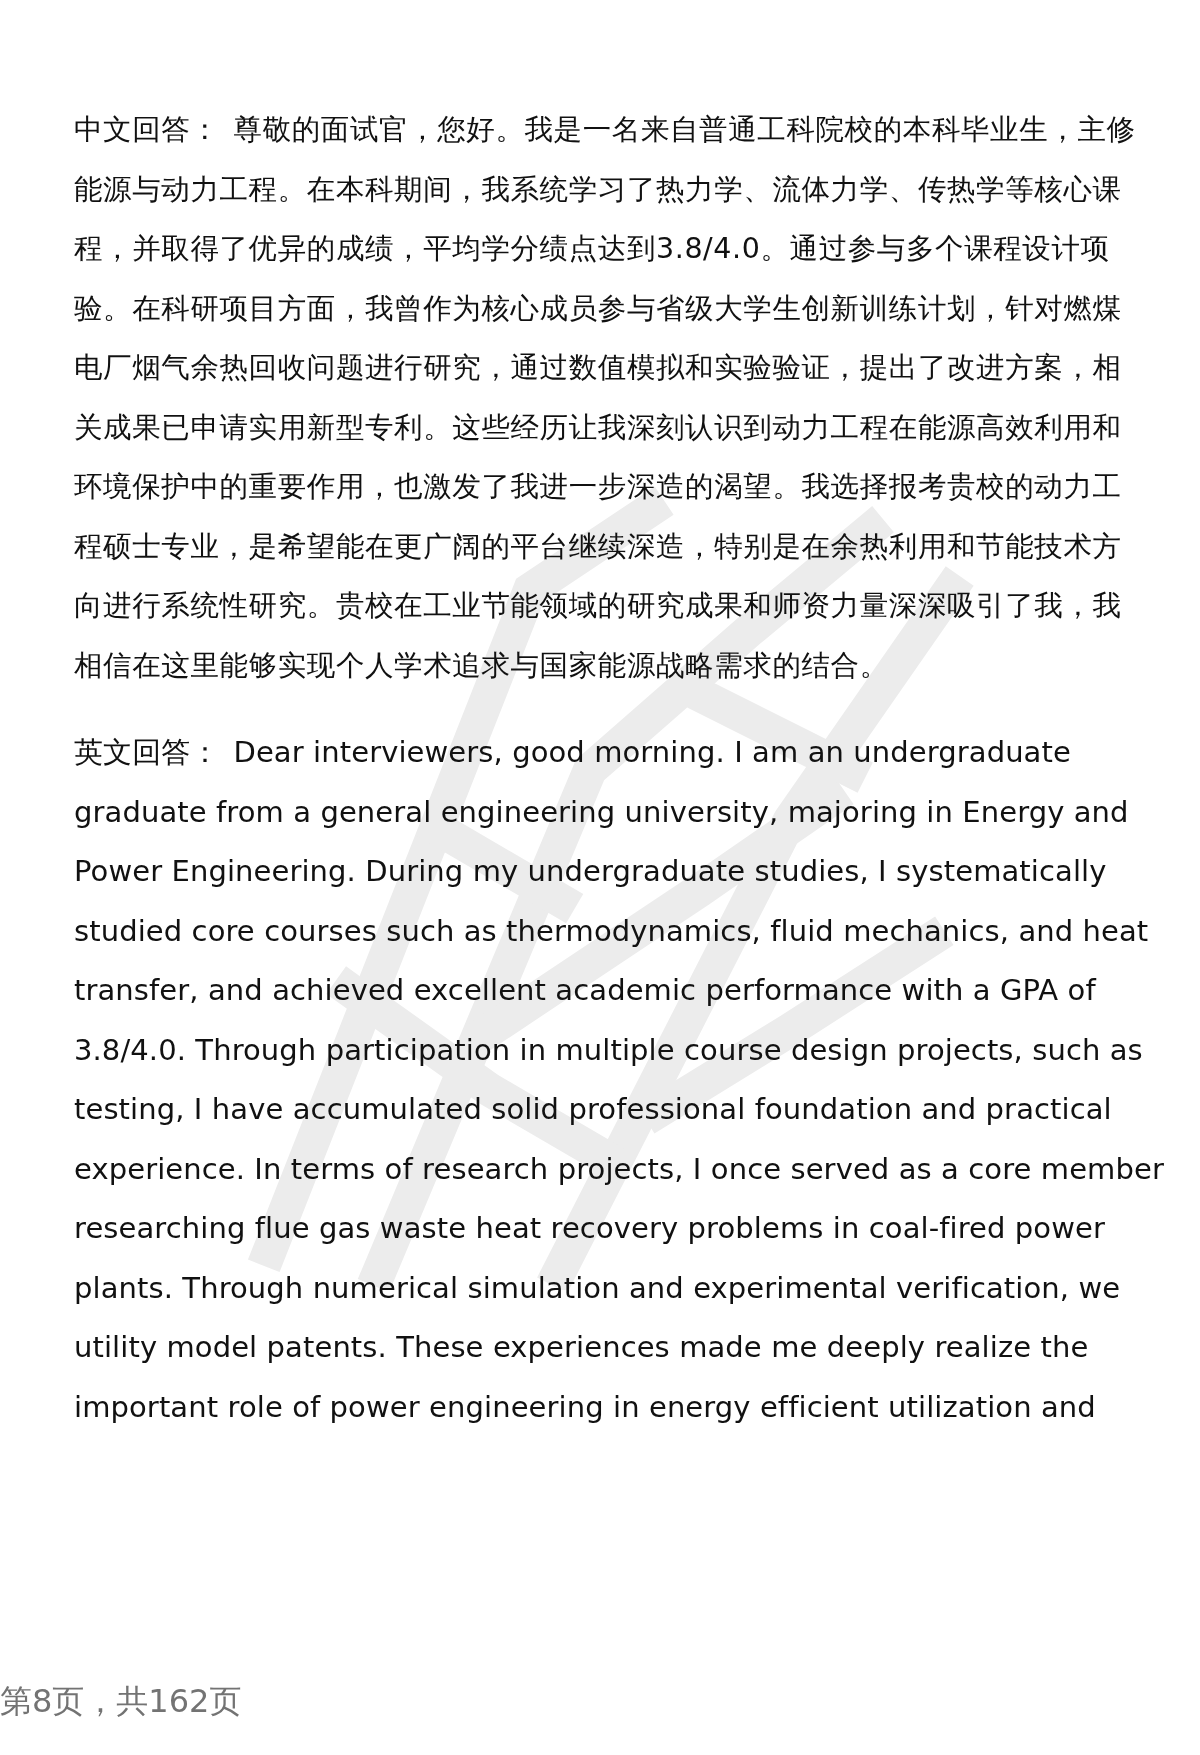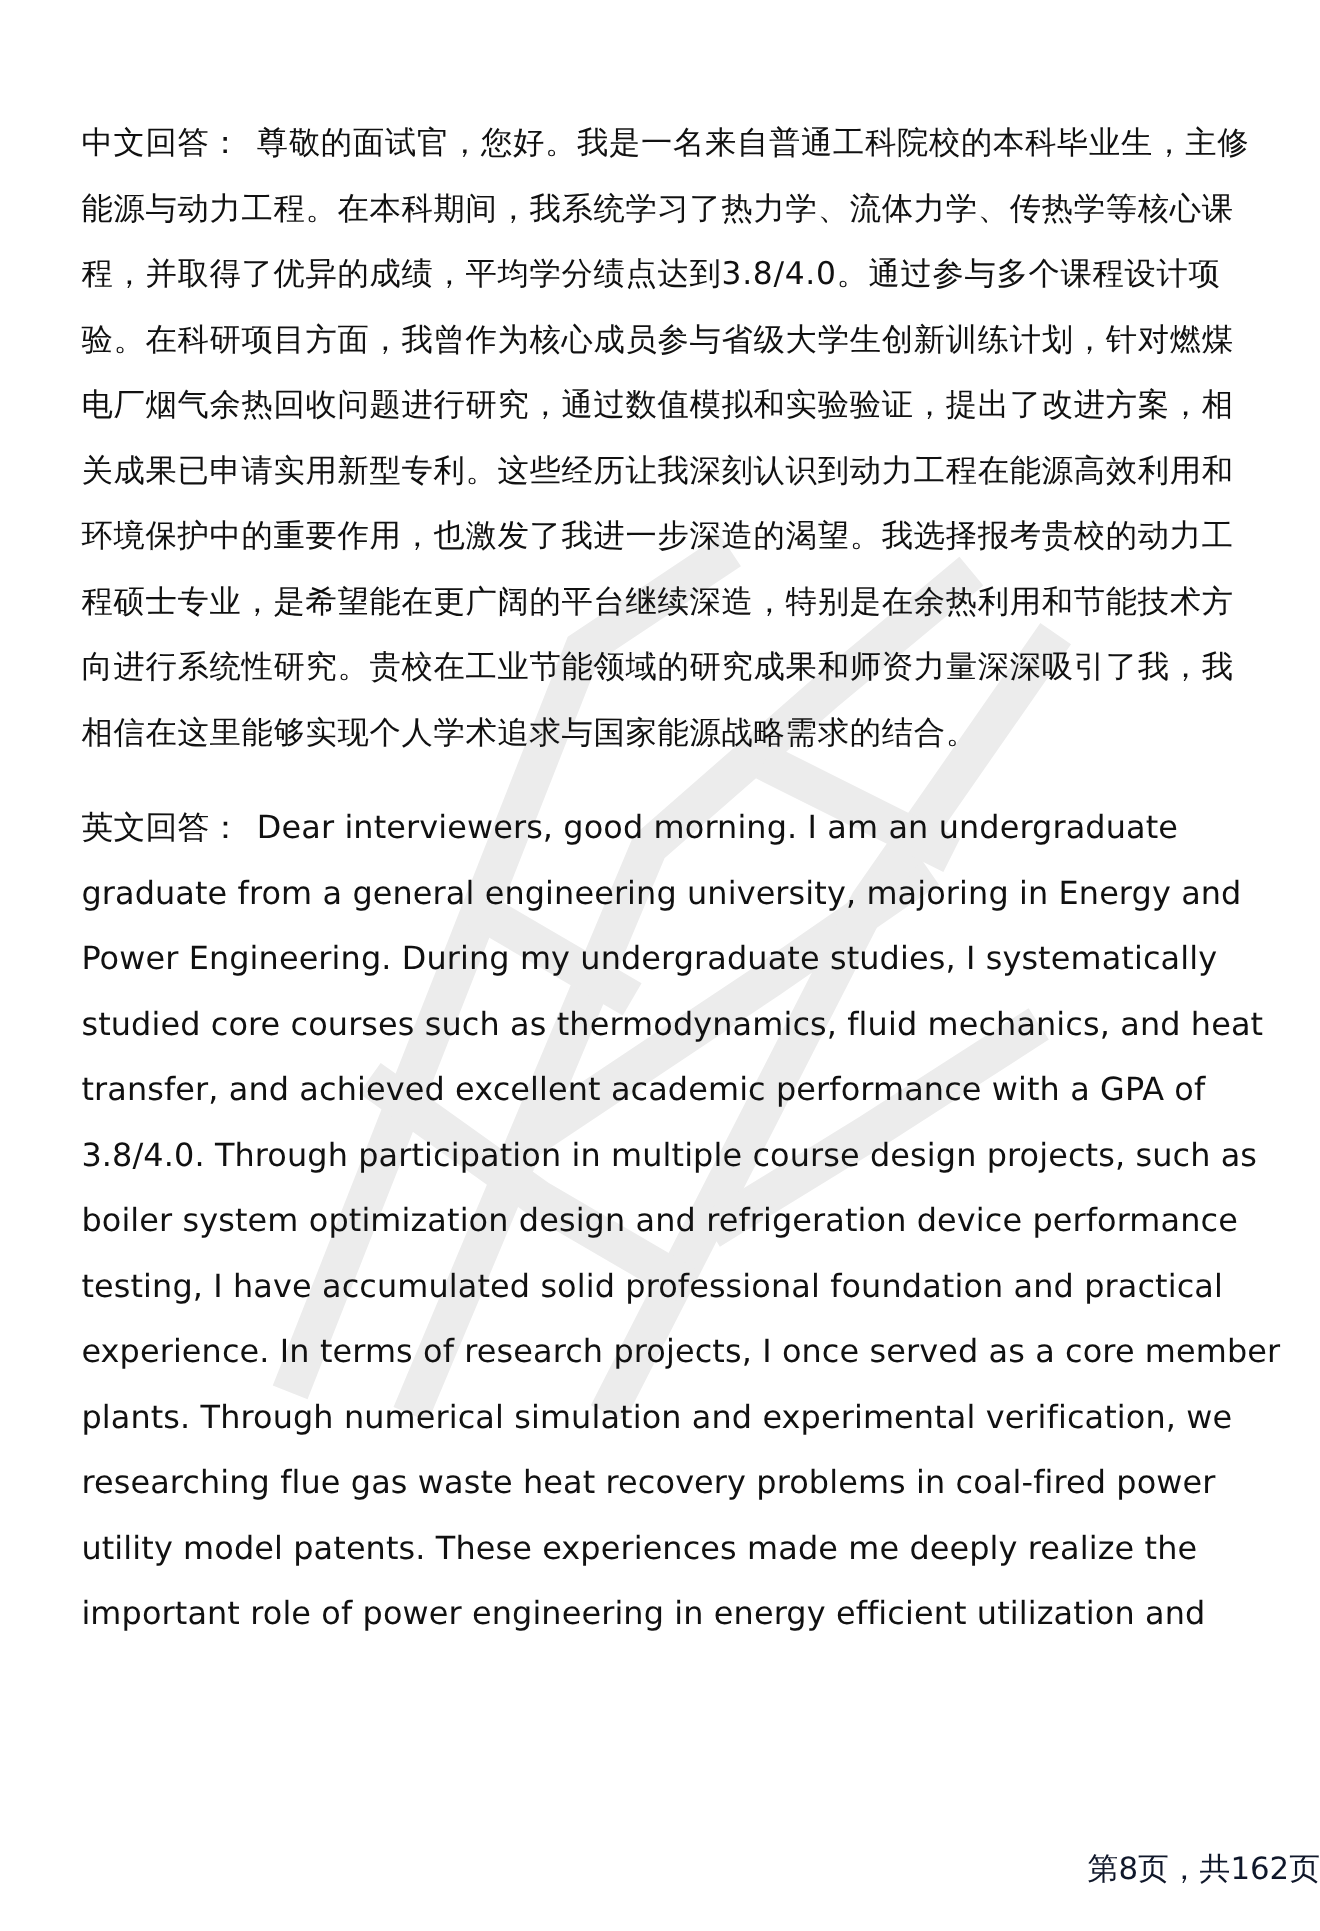--- a/index.html
+++ b/index.html
@@ -58,23 +58,23 @@
       height: 28px;
     }
     .label {
       margin-right: 14px;
     }
     .footer {
       position: absolute;
       left: 0;
       width: 1200px;
       top: 1680px;
-      text-align: right;
-      font-size: 28px;
-      color: #0f172a;
+      text-align: left;
+      font-size: 32px;
+      color: #737373;
       z-index: 1;
     }
   </style>
 </head>
 <body>
 
 <div class="page">
 
   <svg class="watermark" viewBox="0 0 760 820" xmlns="http://www.w3.org/2000/svg">
     <g fill="none" stroke="#ececec" stroke-width="34" stroke-linecap="square" stroke-linejoin="miter">
@@ -106,25 +106,24 @@
 
     <div class="para-gap"></div>
 
     <div class="en">
       <span class="line"><span class="label">英文回答：</span><span>Dear interviewers, good morning. I am an undergraduate</span></span>
       <span class="line">graduate from a general engineering university, majoring in Energy and</span>
       <span class="line">Power Engineering. During my undergraduate studies, I systematically</span>
       <span class="line">studied core courses such as thermodynamics, fluid mechanics, and heat</span>
       <span class="line">transfer, and achieved excellent academic performance with a GPA of</span>
       <span class="line">3.8/4.0. Through participation in multiple course design projects, such as</span>
-      <span class="line">boiler system optimization design and refrigeration device performance</span>
       <span class="line">testing, I have accumulated solid professional foundation and practical</span>
       <span class="line">experience. In terms of research projects, I once served as a core member</span>
+      <span class="line">researching flue gas waste heat recovery problems in coal-fired power</span>
       <span class="line">plants. Through numerical simulation and experimental verification, we</span>
-      <span class="line">researching flue gas waste heat recovery problems in coal-fired power</span>
       <span class="line">utility model patents. These experiences made me deeply realize the</span>
       <span class="line">important role of power engineering in energy efficient utilization and</span>
     </div>
 
   </div>
 
   <div class="footer">第8页，共162页</div>
 
 </div>
 

